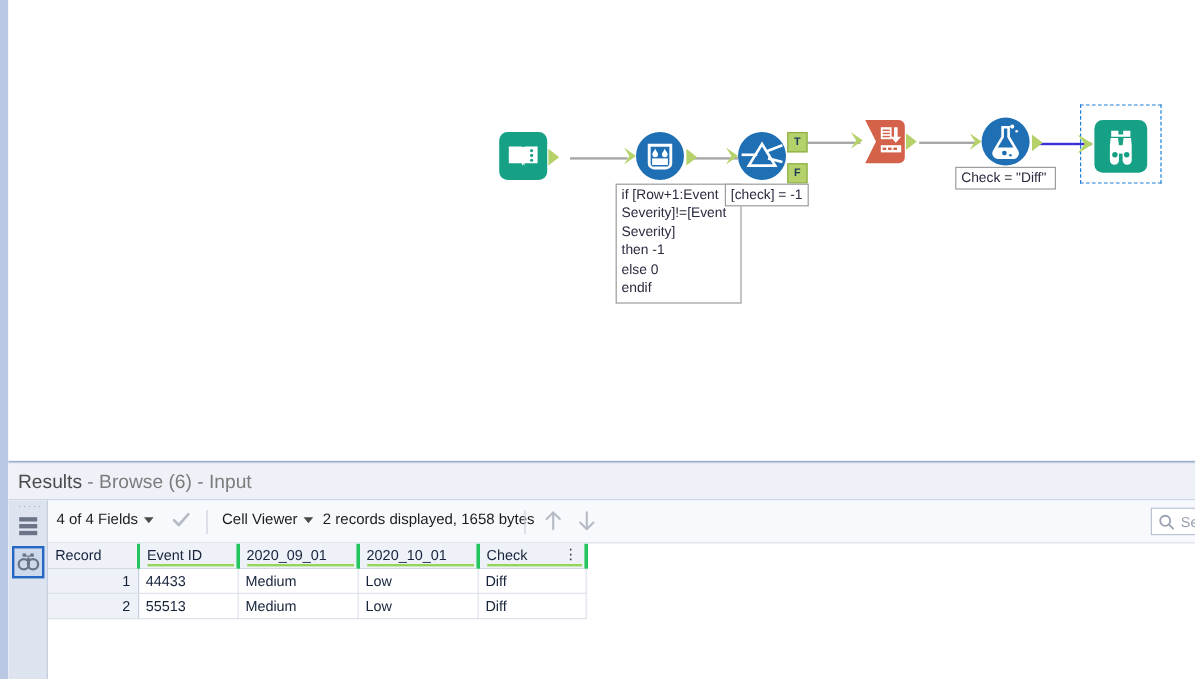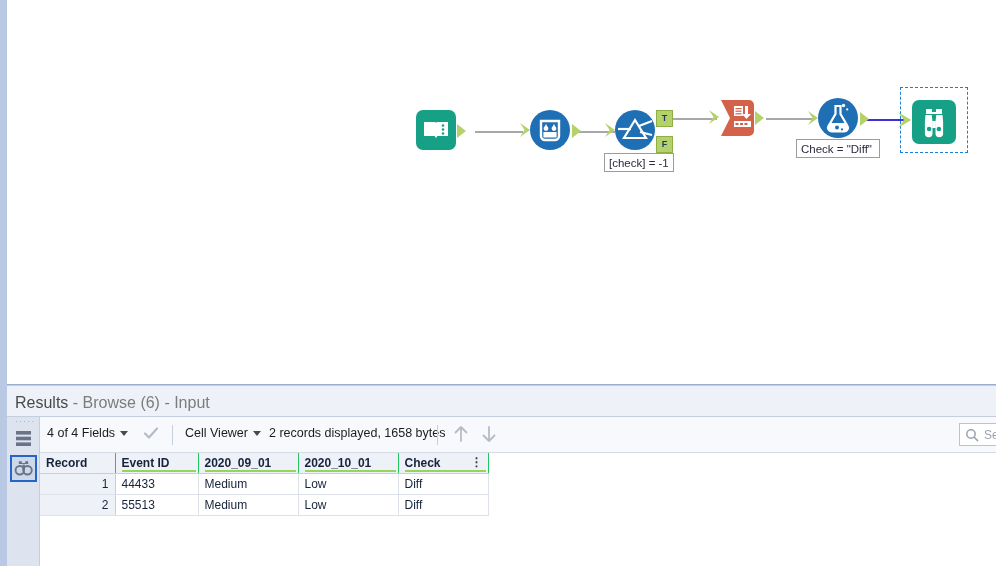--- a/index.html
+++ b/index.html
@@ -209,26 +209,26 @@
   }
   table.datagrid {
     border-collapse: collapse;
     font-family: "Liberation Sans", sans-serif;
     font-size: 12px;
     table-layout: fixed;
   }
   table.datagrid th {
     background: #eef1f8;
     color: #16233a;
-    font-weight: bold;
+    font-weight: normal;
     font-size: 12px;
     text-align: left;
     padding: 3px 6px;
     height: 17px;
-    border-right: 1px solid #22c55e;
+    border-right: 3px solid #22c55e;
     border-bottom: 1px solid #c6cedc;
     box-sizing: border-box;
     position: relative;
     white-space: nowrap;
   }
   table.datagrid th.col-record {
     text-align: left;
   }
   table.datagrid th.typed::after {
     content: "";
@@ -383,20 +383,24 @@
         <path d="M14 9 h6 v3 h4 v-3 h6 v5 h-16 z" fill="#ffffff"></path>
         <path d="M13.5 15 h6.2 l0.8 6.5 v12 a3.8 3.8 0 0 1 -7.6 0 v-12 z" fill="#ffffff"></path>
         <path d="M30.5 15 h-6.2 l-0.8 6.5 v12 a3.8 3.8 0 0 0 7.6 0 v-12 z" fill="#ffffff"></path>
         <rect x="20.2" y="21" width="3.6" height="7" fill="#ffffff"></rect>
         <circle cx="17.1" cy="29" r="2.3" fill="#16a085"></circle>
         <circle cx="26.9" cy="29" r="2.3" fill="#16a085"></circle>
       </svg>
     </div>
   </div>
 
+  <div class="annotation" style="left:506px; top:153px; width:105px; height:100px;">if [Row+1:Event Severity]!=[Event Severity]
+then -1
+else 0
+endif</div>
 
   <div class="annotation" style="left:597px; top:153px; width:70px; height:19px; z-index:5;">[check] = -1</div>
 
   <div class="annotation" style="left:789px; top:139px; width:84px; height:19px;">Check = "Diff"</div>
 
 </div>
 
 <div id="results-pane">
 
   <div id="results-titlebar">

